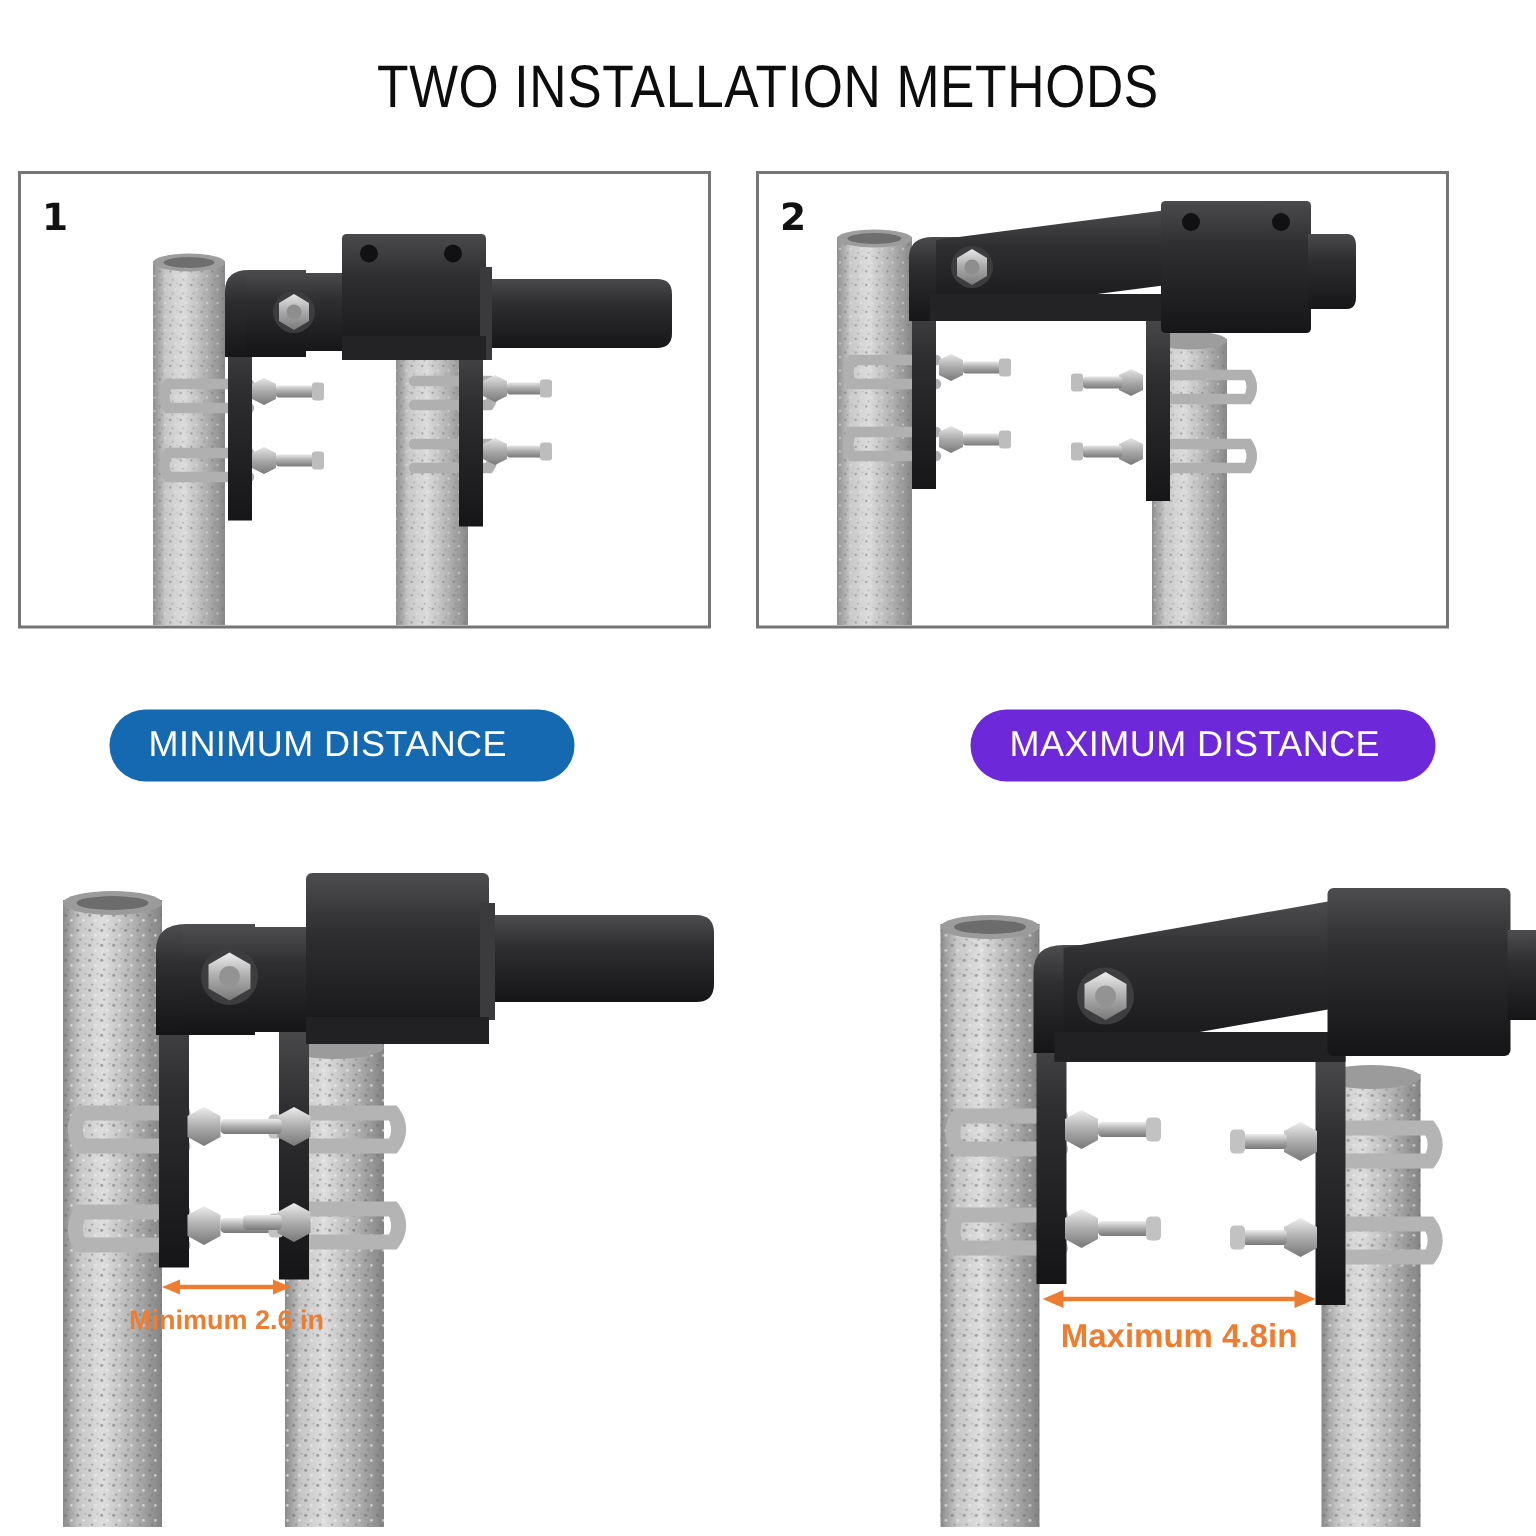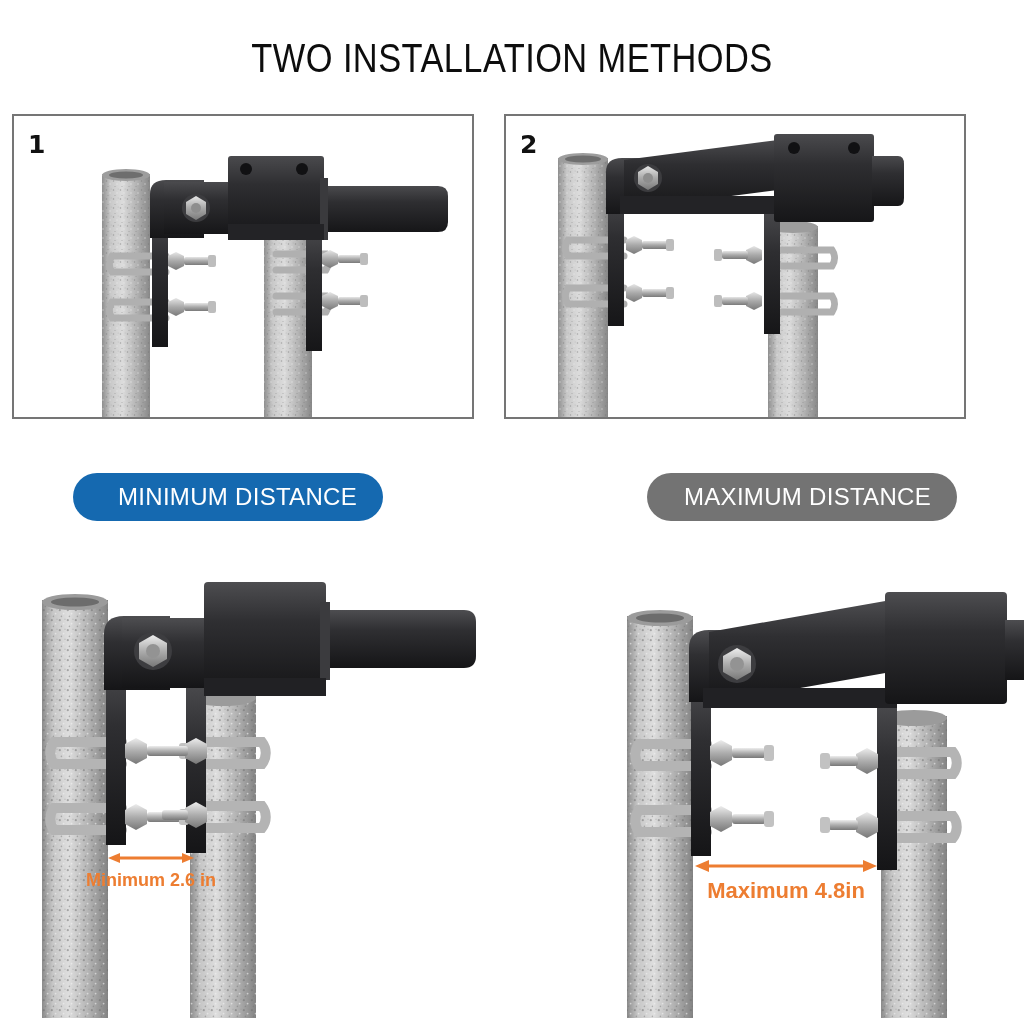--- a/index.html
+++ b/index.html
@@ -60,21 +60,21 @@
   .badge {
     position: absolute;
     top: 473px;
     height: 48px;
     border-radius: 26px;
     color: #ffffff;
     font-size: 24px;
     letter-spacing: 0.3px;
     display: flex;
     align-items: center;
-    justify-content: flex-end;
+    justify-content: flex-start;
     box-sizing: border-box;
     padding: 0 26px;
     white-space: nowrap;
   }
   .badge-min { left: 73px;  width: 310px; }
   .badge-max { left: 647px; width: 310px; }
 
   
   .detail {
     position: absolute;
@@ -292,21 +292,21 @@
       <polygon points="248,176 256,180 256,190 248,194 240,190 240,180" fill="url(#boltG2)"></polygon>
       <rect x="216" y="181" width="26" height="8" rx="2" fill="url(#boltG2)"></rect>
       <rect x="208" y="179" width="8" height="12" rx="2" fill="#bdbdbd"></rect>
     </g>
   </svg>
 </div>
 
 <div class="badge badge-min" style="background: rgb(21, 105, 176);">
   <span>MINIMUM DISTANCE</span>
 </div>
-<div class="badge badge-max" style="background: #737373;">
+<div class="badge badge-max" style="background: #6d28d9;">
   <span>MAXIMUM DISTANCE</span>
 </div>
 
 <div class="detail detail-left">
   <svg class="svgfull" viewBox="0 0 470 470" preserveAspectRatio="xMidYMid meet">
     <defs>
       <linearGradient id="poleG3" x1="0" y1="0" x2="1" y2="0">
         <stop offset="0%" stop-color="#8a8a8a"></stop>
         <stop offset="16%" stop-color="#c6c6c6"></stop>
         <stop offset="40%" stop-color="#dedede"></stop>

